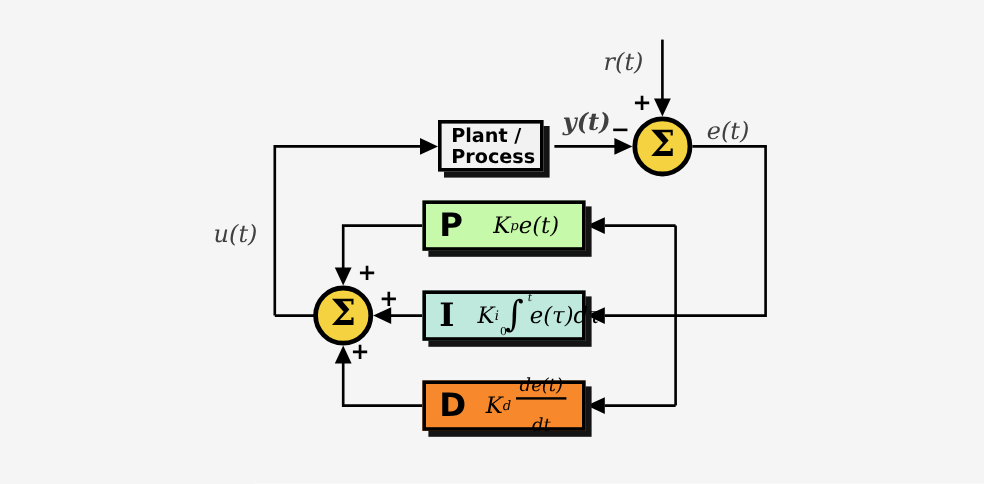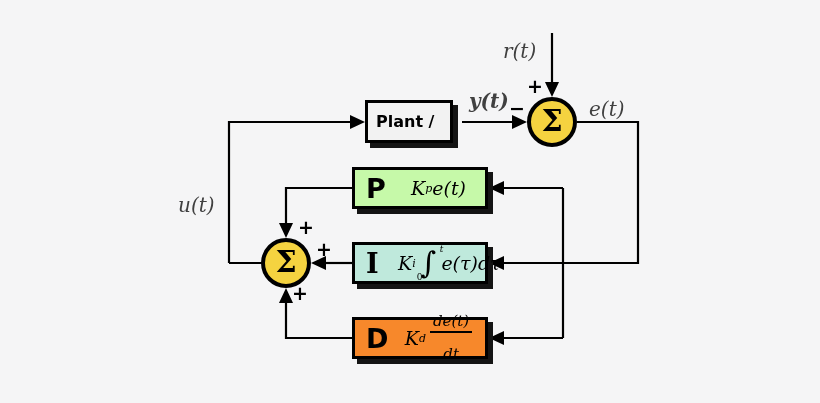--- a/index.html
+++ b/index.html
@@ -102,37 +102,38 @@
       <polygon points="489,338 504,331 504,345"></polygon>
       <polygon points="286,238 279,223 293,223"></polygon>
       <polygon points="311,263 326,256 326,270"></polygon>
       <polygon points="286,288 279,303 293,303"></polygon>
     </g>
   </svg>
 
   <div class="sig" style="left:503px; top:39px;">r(t)</div>
   <div class="sig" style="left:469px; top:89px;font-weight:bold;">y(t)</div>
   <div class="sig" style="left:589px; top:97px;">e(t)</div>
-  <div class="sig" style="left:178px; top:193px;">u(t)</div>
+  <div class="sig" style="left:178px; top:183px;">u(t)</div>
 
   <div class="sum" style="left: 527px; top: 97px; background-color: rgb(245, 211, 64);">
     <span class="sigma">Σ</span>
   </div>
   <div class="sign" style="left:527px; top:77px;">+</div>
   <div class="sign" style="left:509px; top:99px;">−</div>
 
   <div class="sum" style="left: 261px; top: 238px; background-color: rgb(245, 211, 64);">
     <span class="sigma">Σ</span>
   </div>
   <div class="sign" style="left:298px; top:218px;">+</div>
   <div class="sign" style="left:316px; top:240px;">+</div>
   <div class="sign" style="left:292px; top:284px;">+</div>
 
   <div class="plant" style="background-color: rgb(242, 242, 242);">
     <span>Plant /</span>
+    <span>Process</span>
   </div>
 
   <div class="block" style="top: 167px; background-color: rgb(198, 249, 169);">
     <span class="letter sans">P</span>
     <span class="formula">
       <span>K</span>
         <sub>p</sub>
         <span>e(t)</span>
     </span>
   </div>

